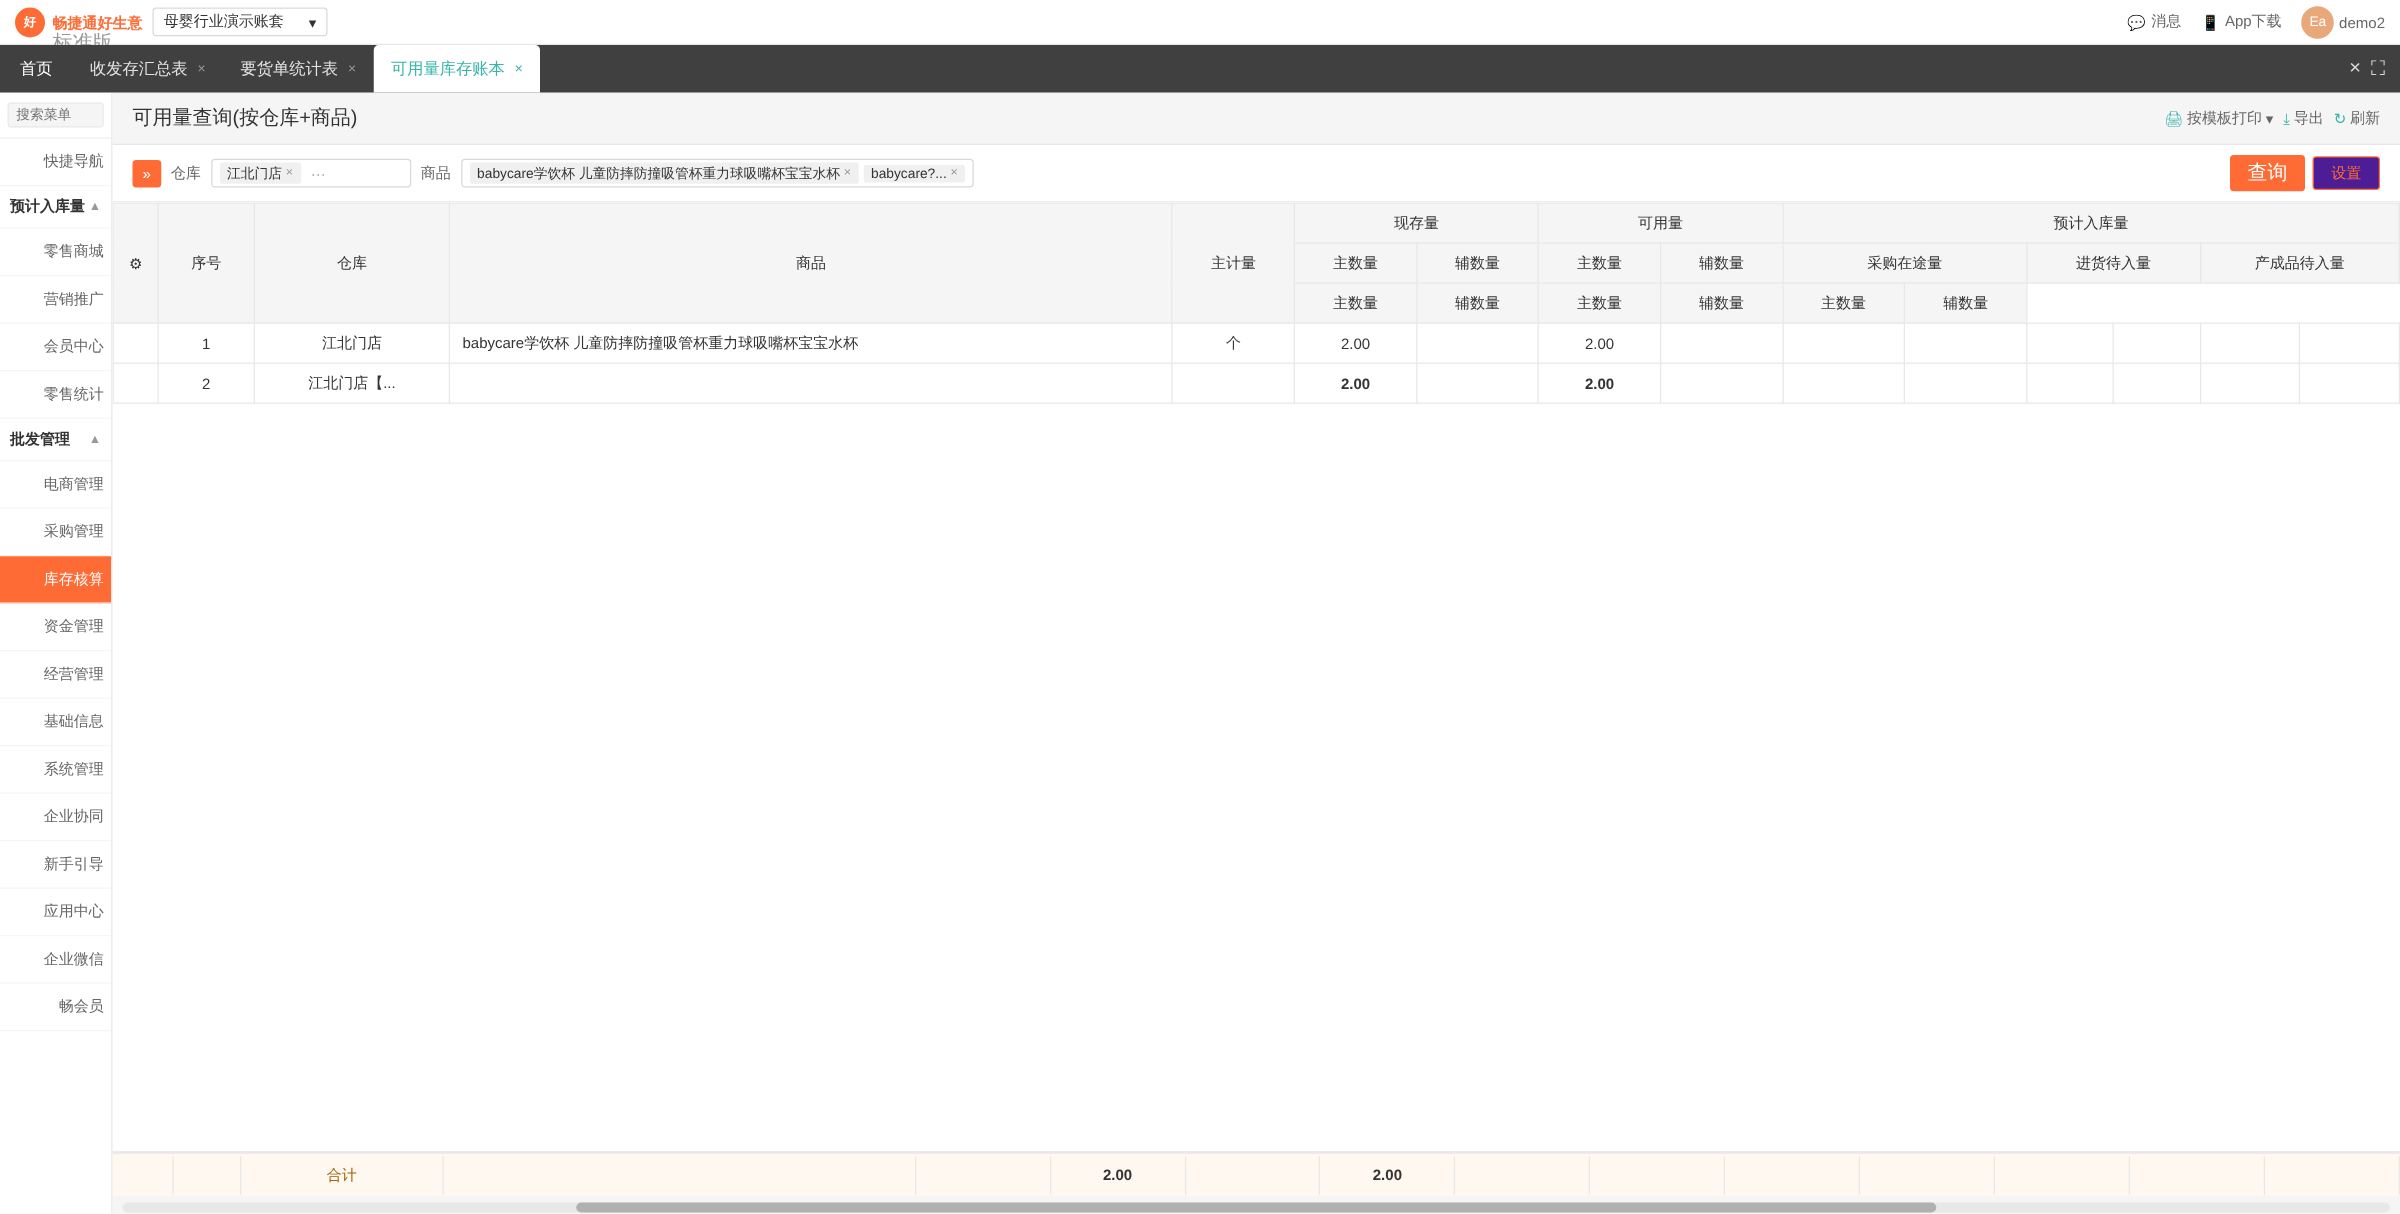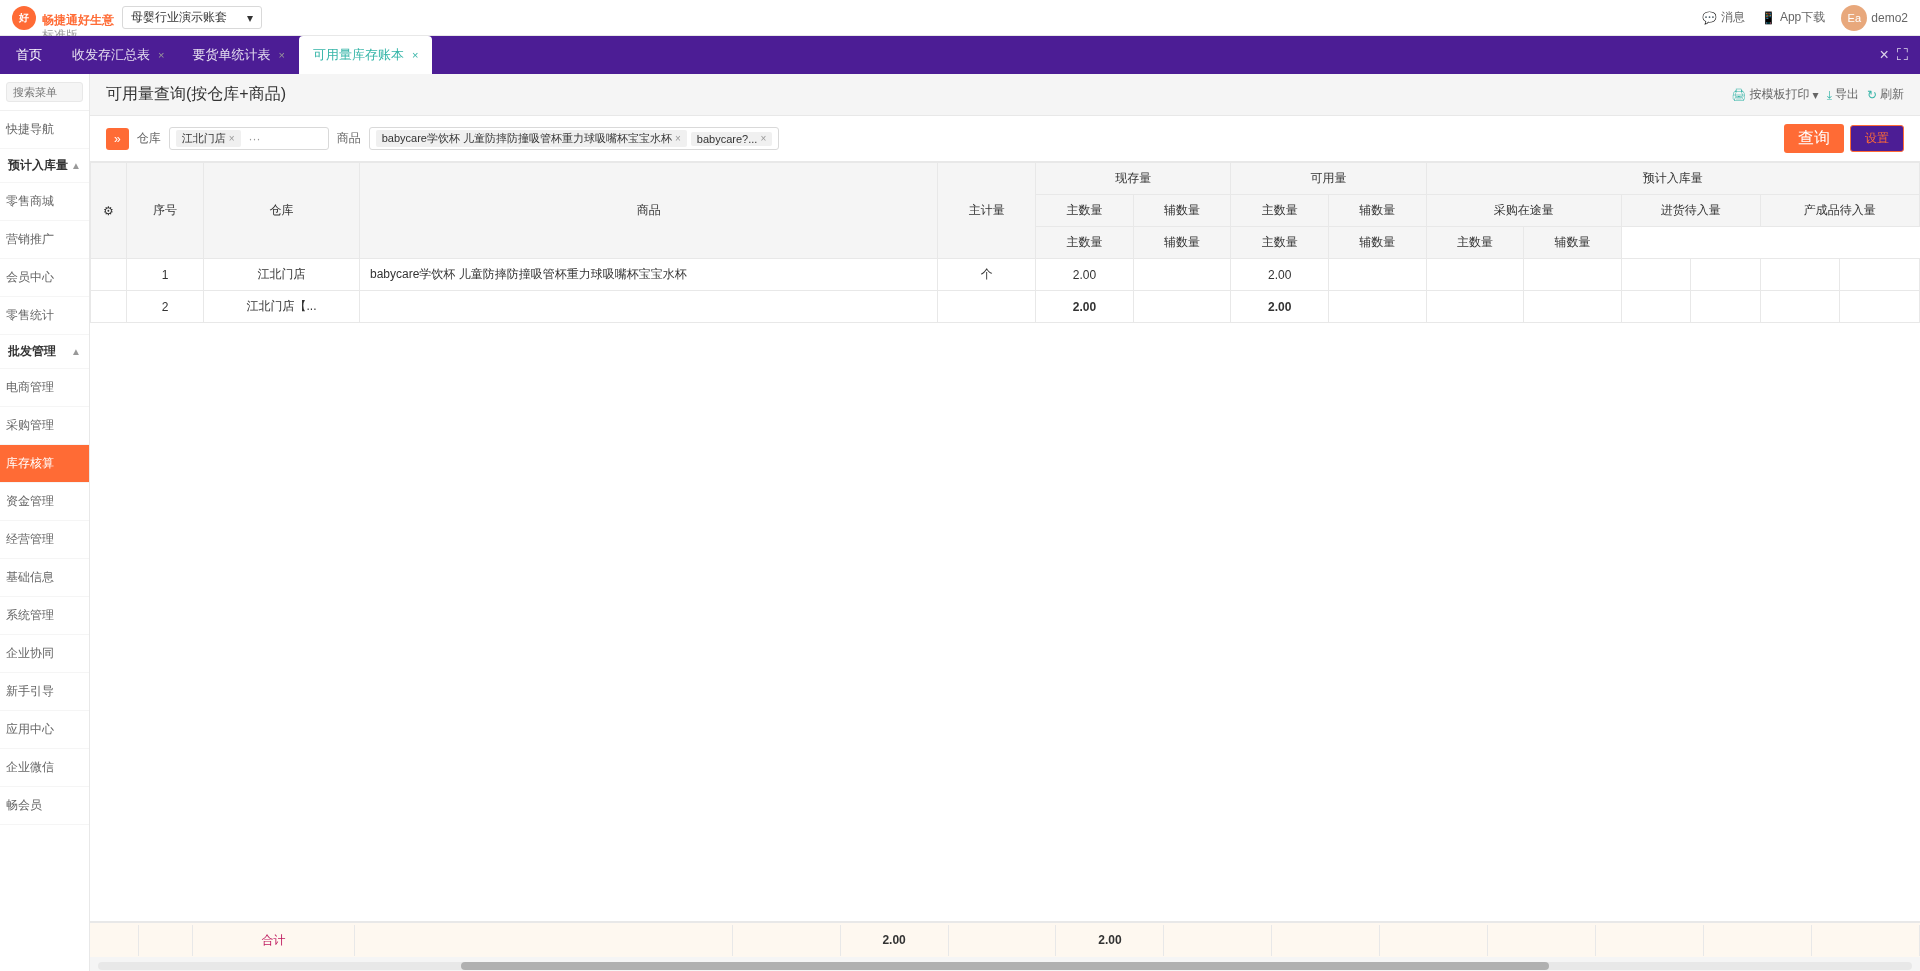--- a/index.html
+++ b/index.html
@@ -4,44 +4,44 @@
   <style>
     * { box-sizing: border-box; margin: 0; padding: 0; }
     body { font-family: 'Microsoft YaHei', Arial, sans-serif; font-size: 12px; background: #f5f5f5; color: #333; display: flex; flex-direction: column; height: 971px; overflow: hidden; }
 
     
     .top-bar { background: #fff; height: 36px; display: flex; align-items: center; justify-content: space-between; padding: 0 12px; border-bottom: 1px solid #e8e8e8; flex-shrink: 0; }
     .top-bar-left { display: flex; align-items: center; gap: 8px; }
     .logo-area { display: flex; align-items: center; gap: 6px; }
     .logo-icon { width: 24px; height: 24px; background: #ff6b35; border-radius: 50%; display: flex; align-items: center; justify-content: center; color: #fff; font-size: 10px; font-weight: bold; }
     .logo-text { color: #ff6b35; font-size: 12px; font-weight: bold; }
-    .logo-sub { font-size: 12px; color: #999; }
+    .logo-sub { font-size: 16px; color: #999; }
     .industry-select { display: flex; align-items: center; gap: 4px; background: #fff; border: 1px solid #d9d9d9; border-radius: 3px; padding: 2px 8px; font-size: 12px; color: #333; cursor: pointer; min-width: 140px; justify-content: space-between; }
     .top-bar-right { display: flex; align-items: center; gap: 16px; }
     .top-action { display: flex; align-items: center; gap: 4px; cursor: pointer; color: #666; font-size: 12px; }
     .avatar { width: 26px; height: 26px; border-radius: 50%; background: #e8a87c; display: flex; align-items: center; justify-content: center; color: #fff; font-size: 11px; }
 
     
-    .nav-tabs { background: #4c1d95; height: 38px; display: flex; align-items: center; padding: 0 0 0 0; flex-shrink: 0; position: relative; }
+    .nav-tabs { background: #404040; height: 38px; display: flex; align-items: center; padding: 0 0 0 0; flex-shrink: 0; position: relative; }
     .nav-tab { height: 38px; padding: 0 14px; display: flex; align-items: center; gap: 4px; cursor: pointer; color: rgba(255,255,255,0.85); font-size: 13px; position: relative; }
     .nav-tab.active { background: #fff; color: #36b5a8; border-radius: 4px 4px 0 0; }
     .nav-tab .close-x { color: #999; font-size: 11px; cursor: pointer; margin-left: 4px; }
     .nav-tab.active .close-x { color: #36b5a8; }
     .home-tab { padding: 0 16px; color: #fff; font-size: 13px; }
     .nav-right-actions { margin-left: auto; display: flex; align-items: center; gap: 8px; padding-right: 12px; }
     .nav-action-btn { color: #fff; font-size: 16px; cursor: pointer; opacity: 0.8; }
 
     
     .main-layout { display: flex; flex: 1; overflow: hidden; }
 
     
     .sidebar { width: 90px; background: #fff; border-right: 1px solid #e8e8e8; display: flex; flex-direction: column; overflow-y: auto; flex-shrink: 0; }
     .sidebar-search { padding: 8px 6px; border-bottom: 1px solid #f0f0f0; }
     .sidebar-search-input { width: 100%; background: #f5f5f5; border: 1px solid #e8e8e8; border-radius: 3px; padding: 3px 6px; font-size: 11px; color: #999; }
-    .sidebar-item { padding: 10px 6px; text-align: left; cursor: pointer; color: #666; font-size: 12px; border-bottom: 1px solid #f5f5f5; }
+    .sidebar-item { padding: 10px 6px; text-align: right; cursor: pointer; color: #666; font-size: 12px; border-bottom: 1px solid #f5f5f5; }
     .sidebar-item.active { color: #fff; background: #ff6b35; }
     .sidebar-item.section-header { display: flex; align-items: center; justify-content: space-between; padding: 8px 8px; color: #333; font-weight: bold; }
     .sidebar-item.section-header .arrow { font-size: 10px; color: #999; }
 
     
     .content-area { flex: 1; display: flex; flex-direction: column; overflow: hidden; padding: 0; }
     .page-header { background: #f5f5f5; padding: 10px 16px; display: flex; align-items: center; justify-content: space-between; border-bottom: 1px solid #e8e8e8; flex-shrink: 0; }
     .page-title { font-size: 16px; color: #333; font-weight: 400; }
     .page-actions { display: flex; align-items: center; gap: 8px; }
     .page-action-btn { display: flex; align-items: center; gap: 3px; cursor: pointer; color: #666; font-size: 12px; }
@@ -66,21 +66,21 @@
     .data-table thead tr:first-child th { background: #f5f5f5; }
     .data-table tbody td { color: #333; }
     .data-table .bold { font-weight: bold; }
     .settings-col { width: 36px; color: #666; cursor: pointer; }
     .row-index { color: #666; }
 
     
     .table-footer { background: #fef8f0; border-top: 2px solid #e8e8e8; display: flex; align-items: center; height: 36px; flex-shrink: 0; padding: 0; }
     .footer-table { width: 100%; border-collapse: collapse; font-size: 12px; }
     .footer-table td { padding: 7px 10px; text-align: center; border-right: 1px solid #e8e8e8; }
-    .footer-label { text-align: center; color: #be185d; font-weight: 500; }
+    .footer-label { text-align: center; color: #a16207; font-weight: 500; }
     .footer-value { color: #333; font-weight: bold; }
 
     
     .scroll-track { background: #e8e8e8; height: 8px; margin: 2px 4px; border-radius: 4px; position: relative; }
     .scroll-thumb { background: #b0b0b0; height: 8px; border-radius: 4px; width: 60%; position: absolute; left: 20%; }
   </style>
 </head>
 <body>
 
 <div class="top-bar">

